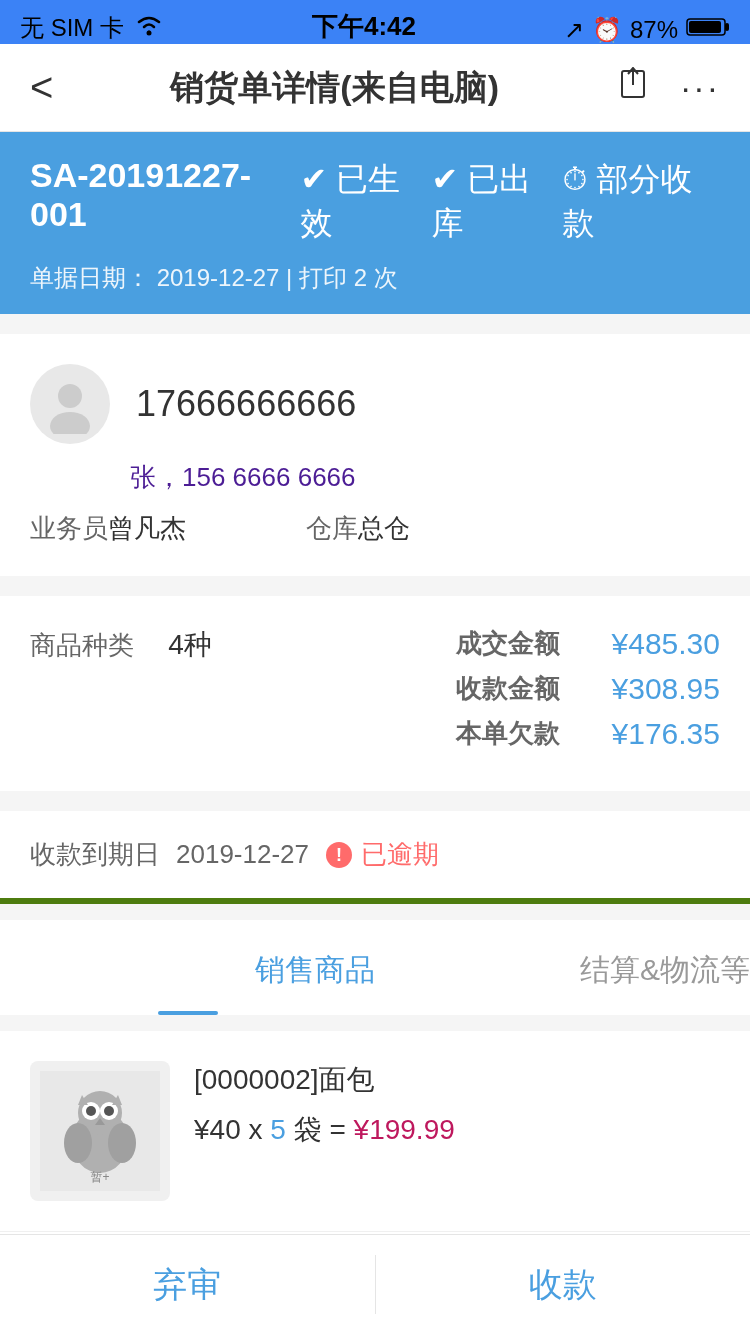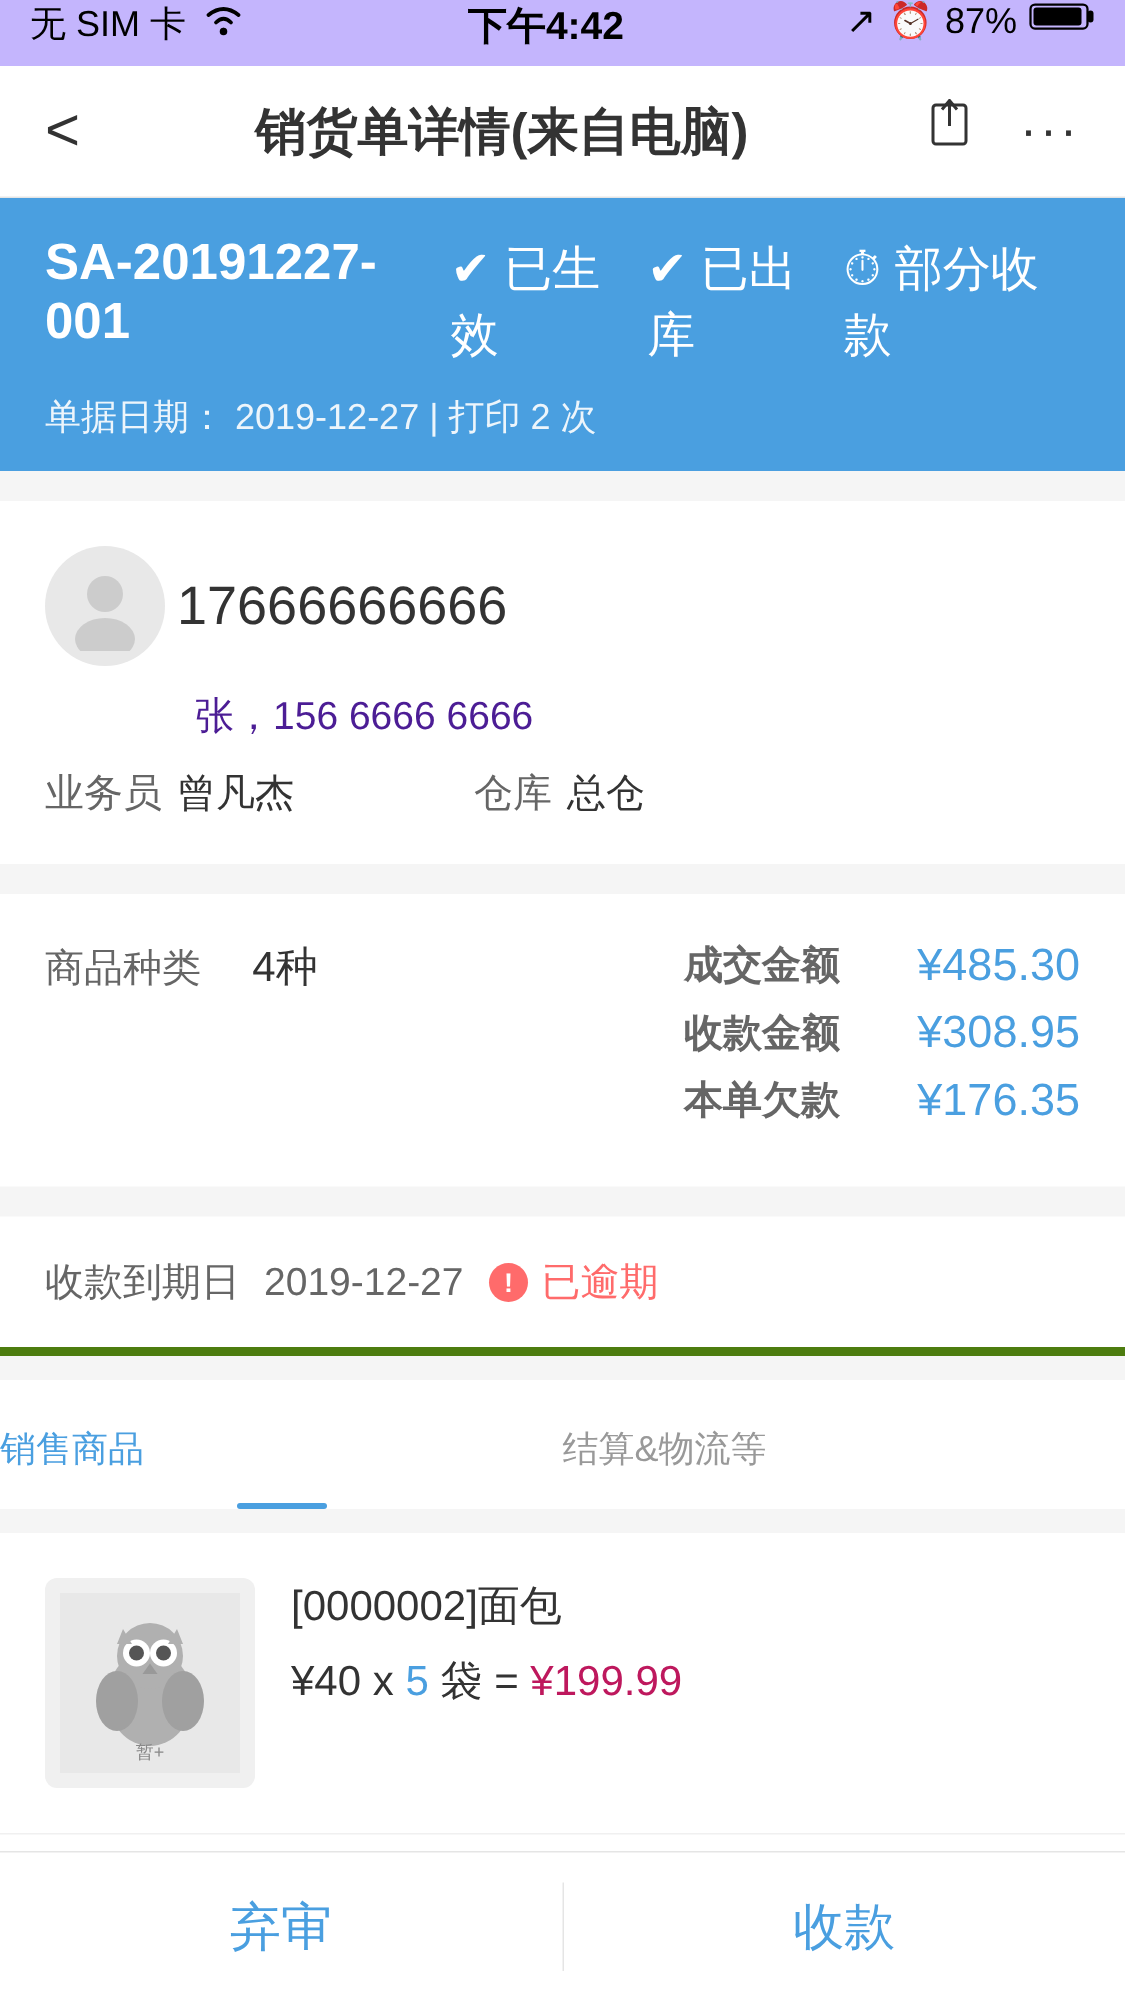--- a/index.html
+++ b/index.html
@@ -9,23 +9,23 @@
       min-height: 1334px;
       font-family: -apple-system, 'PingFang SC', 'Helvetica Neue', Arial, sans-serif;
       background: #f5f5f5;
       font-size: 28px;
       color: #333;
     }
 
     
     .status-bar {
       height: 44px;
-      background: #c4b5fd;
-      display: flex;
-      align-items: flex-start;
+      background: #3b82f6;
+      display: flex;
+      align-items: flex-end;
       justify-content: space-between;
       padding: 0 20px;
       font-size: 24px;
       color: #000;
     }
     .status-left { display: flex; align-items: center; gap: 10px; }
     .status-center { font-weight: 600; font-size: 26px; }
     .status-right { display: flex; align-items: center; gap: 8px; font-size: 24px; }
 
     
@@ -75,21 +75,21 @@
 
     
     .customer-section {
       background: #fff;
       padding: 30px;
       margin-top: 20px;
     }
     .customer-row {
       display: flex;
       align-items: center;
-      gap: 8px;
+      gap: 26px;
       margin-bottom: 16px;
     }
     .avatar {
       width: 80px;
       height: 80px;
       border-radius: 50%;
       background: #e8e8e8;
       display: flex;
       align-items: center;
       justify-content: center;
@@ -106,21 +106,21 @@
       padding-left: 100px;
     }
     .customer-meta {
       display: flex;
       gap: 60px;
       font-size: 26px;
       color: #666;
       padding-left: 0;
       margin-top: 10px;
     }
-    .meta-item { display: flex; gap: 10px; }
+    .meta-item { display: flex; }
     .meta-value { color: #333; }
 
     
     .summary-section {
       background: #fff;
       padding: 30px;
       margin-top: 20px;
       display: flex;
       justify-content: space-between;
       align-items: flex-start;
@@ -160,23 +160,23 @@
     }
 
     
     .tabs {
       background: #fff;
       display: flex;
       margin-top: 16px;
     }
     .tab {
       flex: 1;
-      text-align: left;
+      text-align: right;
       padding: 30px 0 24px;
-      font-size: 24px;
+      font-size: 30px;
       color: #999;
       position: relative;
       cursor: pointer;
     }
     .tab.active {
       color: #4a9fe0;
     }
     .tab.active::after {
       content: '';
       position: absolute;

